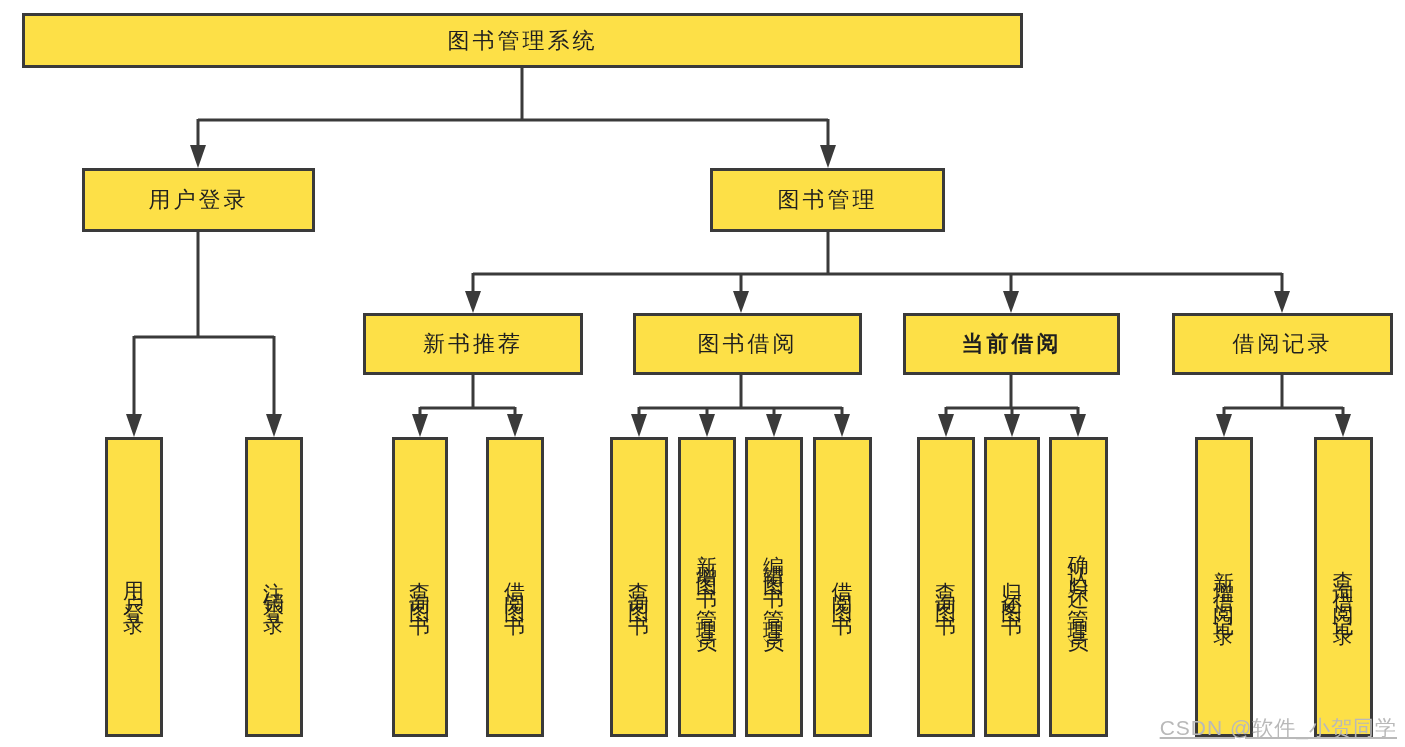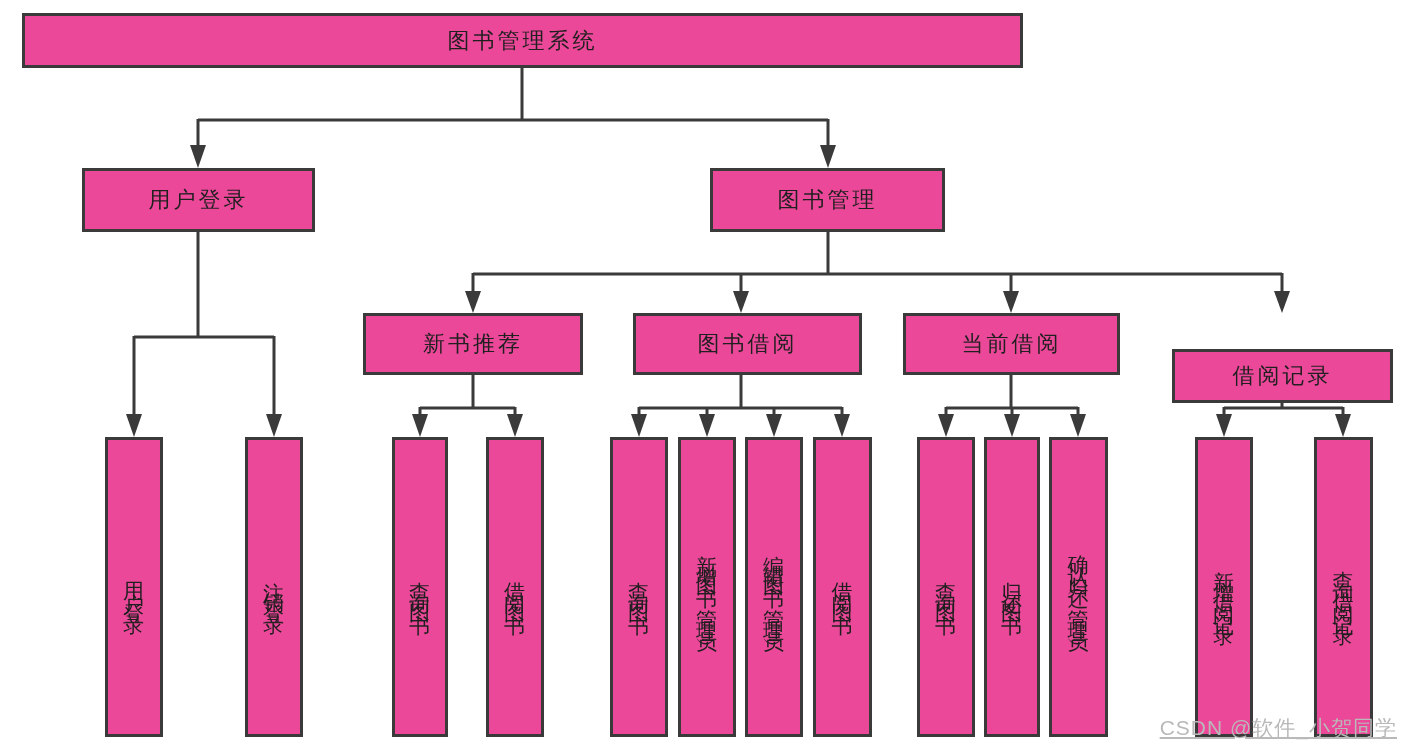--- a/index.html
+++ b/index.html
@@ -18,21 +18,21 @@
     position: absolute;
     left: 0; top: 0;
     width: 1405px; height: 747px;
     z-index: 0;
   }
   .wires path { stroke: #3a3a3a; stroke-width: 3; fill: none; }
   .wires polygon { fill: #3a3a3a; }
 
   .node {
     position: absolute;
-    background: #ec4899;
+    background: #fde047;
     border: 3px solid #3a3a3a;
     display: flex;
     align-items: center;
     justify-content: center;
     color: #1f1f1f;
     font-size: 22px;
     letter-spacing: 3px;
     z-index: 1;
     white-space: nowrap;
   }
@@ -45,22 +45,22 @@
     line-height: 1;
     white-space: normal;
   }
 
   
   .n-root      { left: 22px;   top: 13px;  width: 1001px; height: 55px; }
   .n-userlogin { left: 82px;   top: 168px; width: 233px;  height: 64px; }
   .n-bookmgmt  { left: 710px;  top: 168px; width: 235px;  height: 64px; }
   .n-newrec    { left: 363px;  top: 313px; width: 220px;  height: 62px; }
   .n-borrow    { left: 633px;  top: 313px; width: 229px;  height: 62px; }
-  .n-current   { left: 903px;  top: 313px; width: 217px;  height: 62px; }
-  .n-records   { left: 1172px; top: 313px; width: 221px;  height: 54px; margin-top: 36px; }
+  .n-current   { left: 903px;  top: 313px; width: 217px;  height: 62px; font-weight: bold; }
+  .n-records   { left: 1172px; top: 313px; width: 221px;  height: 62px; }
 
   .l1  { left: 105px;  top: 437px; width: 58px; height: 300px; }
   .l2  { left: 245px;  top: 437px; width: 58px; height: 300px; }
   .l3  { left: 392px;  top: 437px; width: 56px; height: 300px; }
   .l4  { left: 486px;  top: 437px; width: 58px; height: 300px; }
   .l5  { left: 610px;  top: 437px; width: 58px; height: 300px; }
   .l6  { left: 678px;  top: 437px; width: 58px; height: 300px; }
   .l7  { left: 745px;  top: 437px; width: 58px; height: 300px; }
   .l8  { left: 813px;  top: 437px; width: 59px; height: 300px; }
   .l9  { left: 917px;  top: 437px; width: 58px; height: 300px; }

